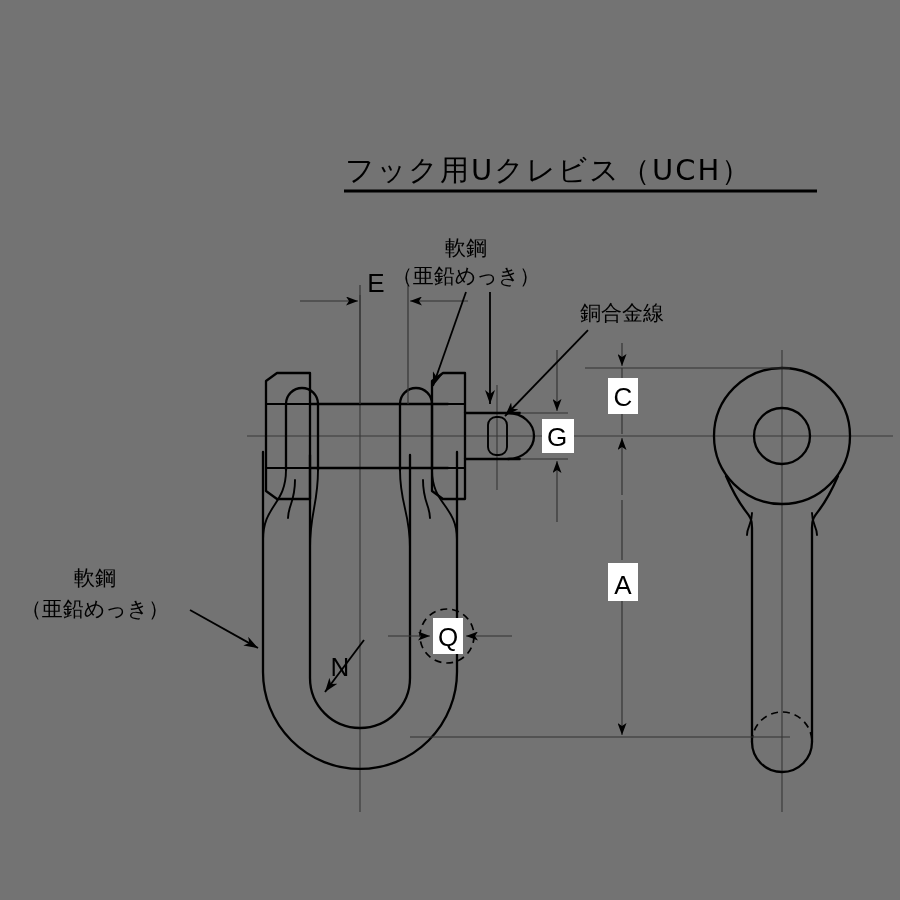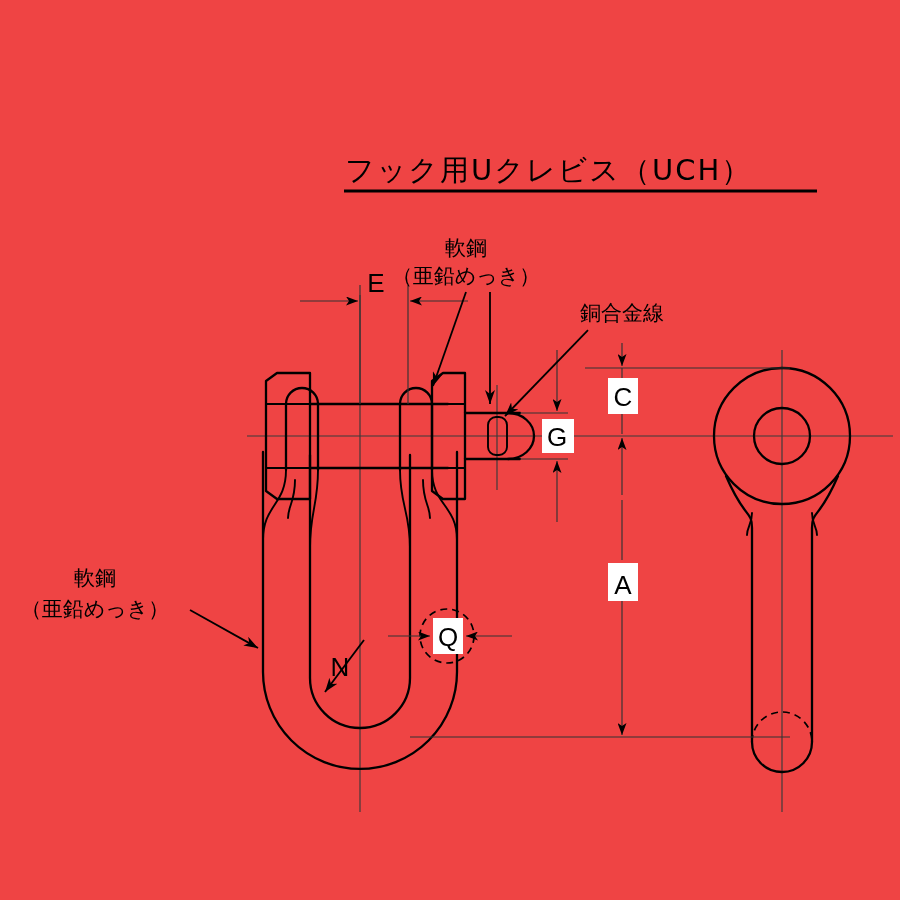--- a/index.html
+++ b/index.html
@@ -4,21 +4,21 @@
 <style>
   html, body {
     margin: 0;
     padding: 0;
     background: #ffffff;
   }
   #page {
     position: relative;
     width: 900px;
     height: 900px;
-    background: #ef4444;
+    background: #737373;
     font-family: "Liberation Sans", sans-serif;
     overflow: hidden;
   }
   svg.drawing {
     position: absolute;
     left: 0;
     top: 0;
     width: 900px;
     height: 900px;
   }

